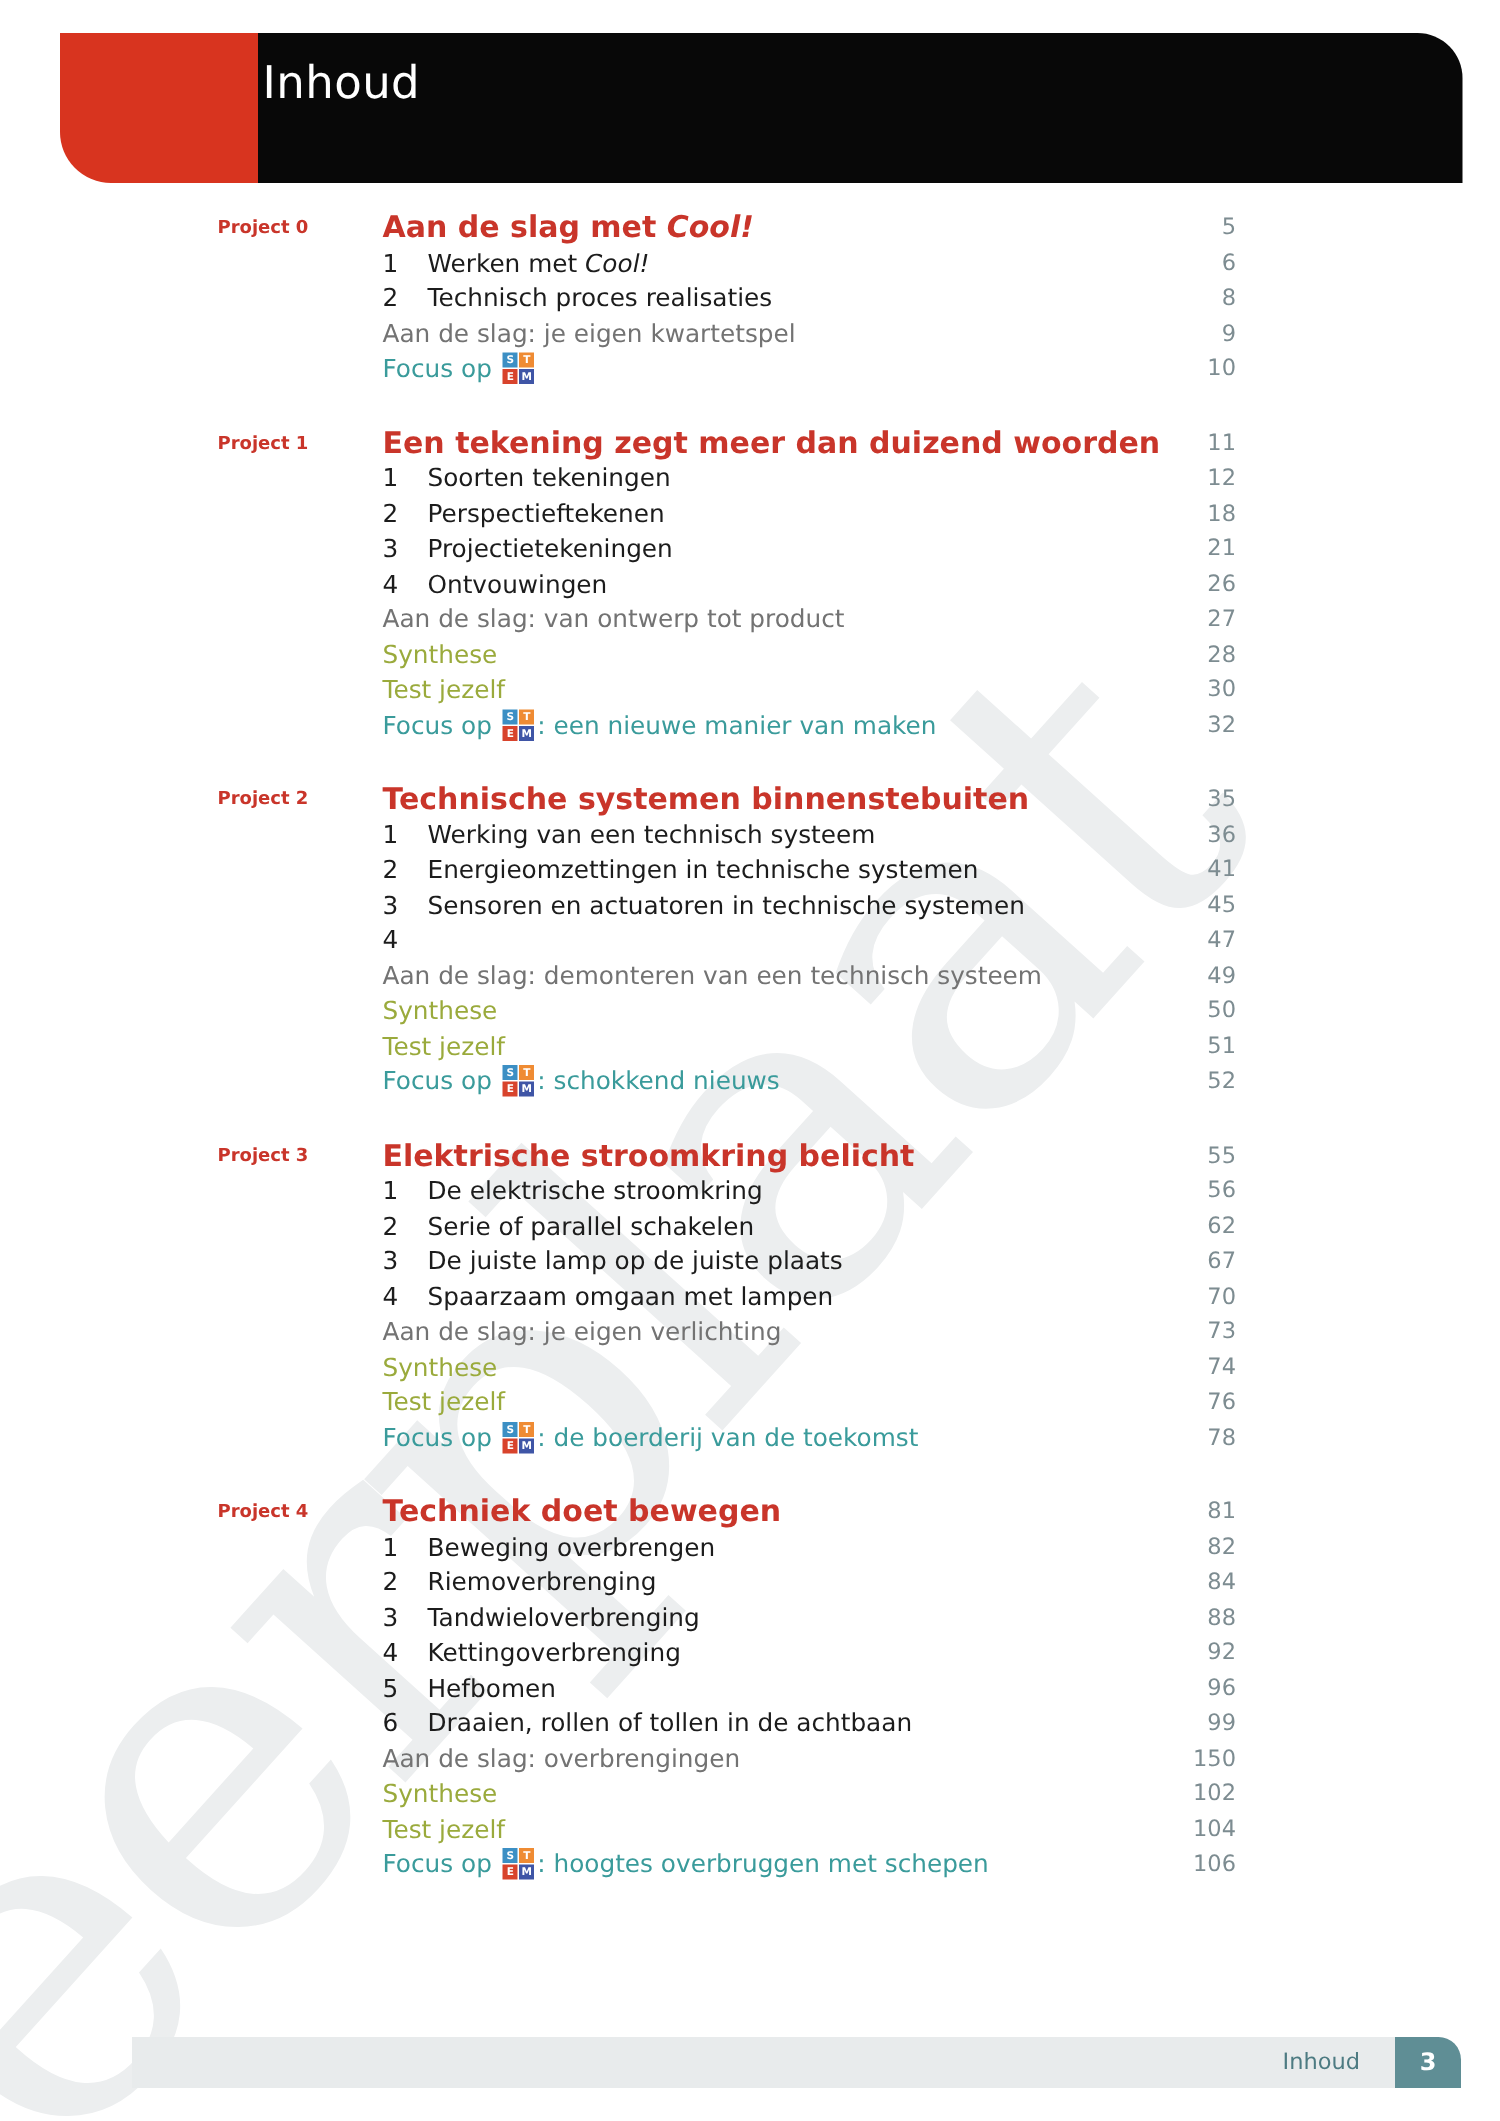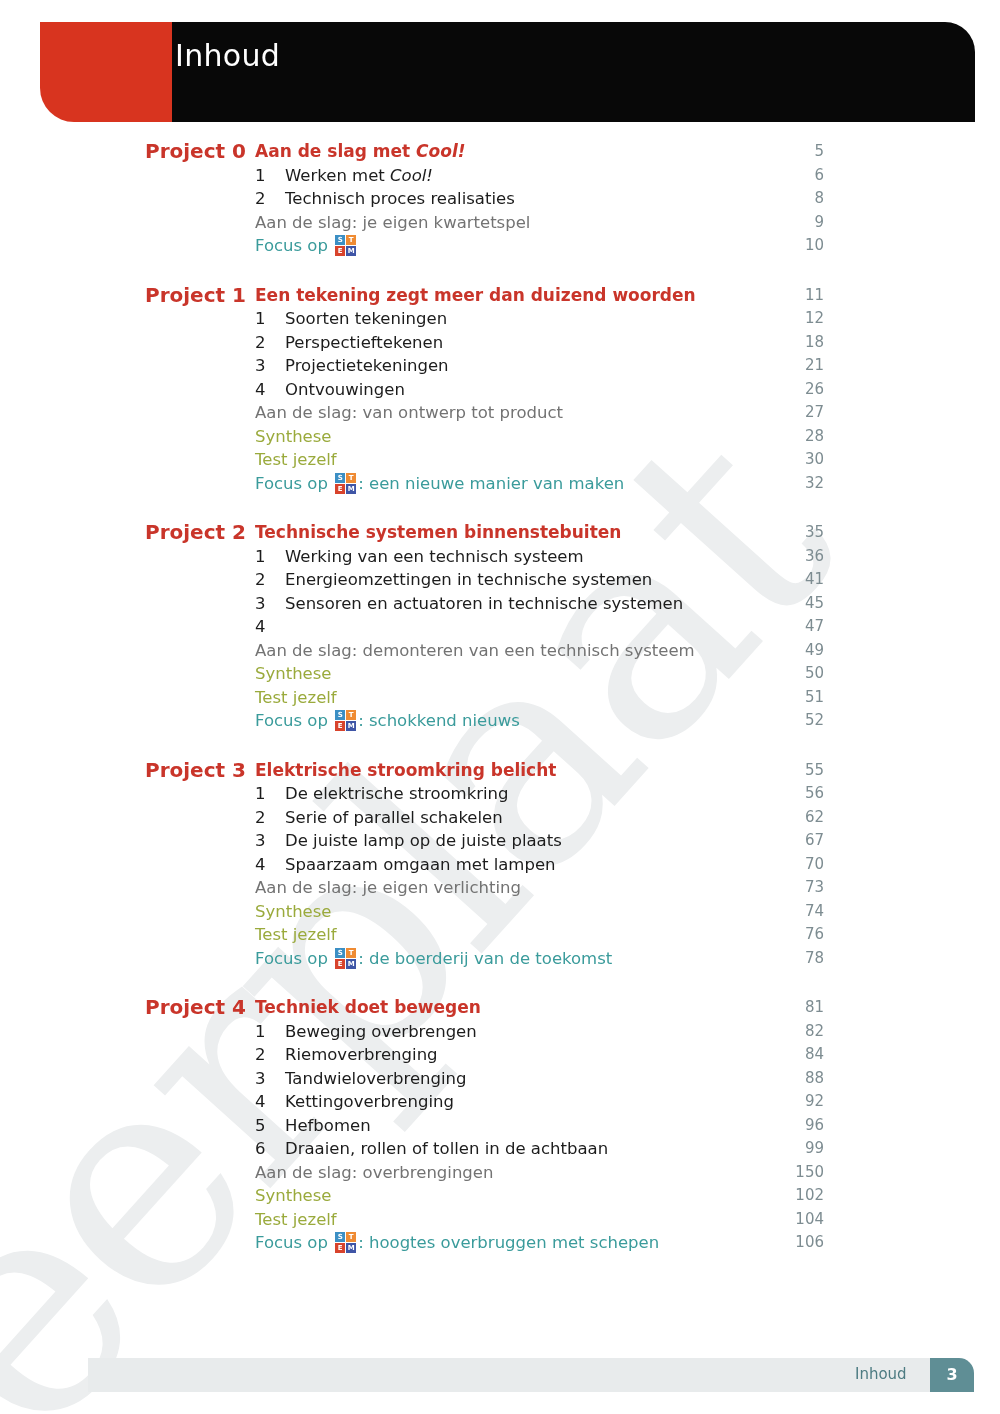--- a/index.html
+++ b/index.html
@@ -93,33 +93,33 @@
     height: 23.5px;
     line-height: 23.5px;
     font-size: 16.5px;
     white-space: nowrap;
   }
   .proj-label {
     position: absolute;
     left: 145px;
     top: 0;
     font-weight: bold;
-    font-size: 20px;
+    font-size: 12px;
     color: #c9352a;
   }
   .row-title {
     position: absolute;
     left: 255px;
     top: 0;
     color: #737373;
   }
   .row-title.project-title {
     font-weight: bold;
     color: #c9352a;
-    font-size: 17px;
+    font-size: 20px;
   }
   .row-title.synthese,
   .row-title.testjezelf {
     color: #9aaa3c;
   }
   .row-title.focus {
     color: #3a9b9b;
   }
   .row-num {
     position: absolute;

